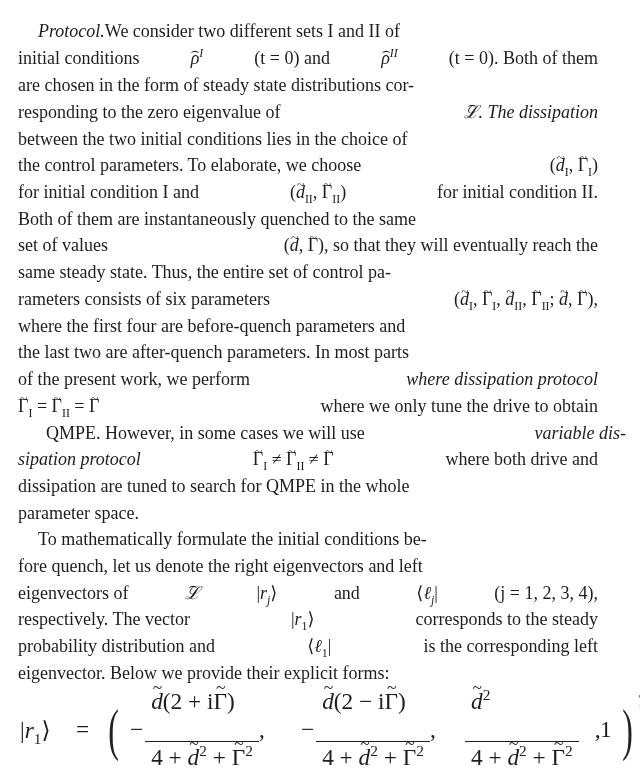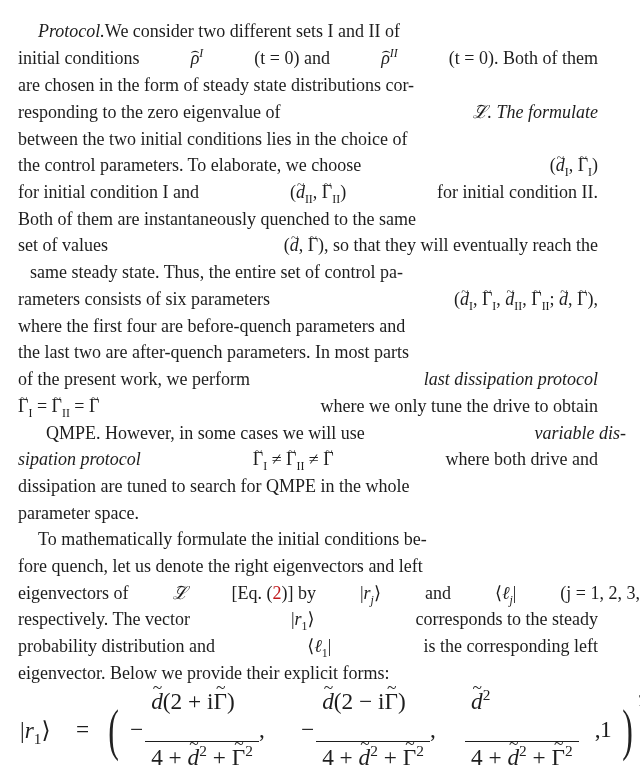--- a/index.html
+++ b/index.html
@@ -44,21 +44,21 @@
     <span class="mi"><span class="hat">ρ</span><sup>II</sup></span>
     <span>(t = 0). Both of them</span>
   </div>
 
   <div class="ln" style="top:72px;">
     <span>are chosen in the form of steady state distributions cor-</span>
   </div>
 
   <div class="ln" style="top:99px;">
     <span>responding to the zero eigenvalue of</span>
-    <span class="mi"><span class="hat">ℒ</span><span>. The formulate</span></span>
+    <span class="mi"><span class="hat">ℒ</span><span>. The dissipation</span></span>
   </div>
 
   <div class="ln" style="top:126px;">
     <span>between the two initial conditions lies in the choice of</span>
   </div>
 
   <div class="ln" style="top:152px;">
     <span>the control parameters. To elaborate, we choose</span>
     <span>(<span class="mi tilde">d</span><sub>I</sub>, <span class="tilde">Γ</span><sub>I</sub>)</span>
   </div>
@@ -71,40 +71,40 @@
 
   <div class="ln" style="top:206px;">
     <span>Both of them are instantaneously quenched to the same</span>
   </div>
 
   <div class="ln" style="top:232px;">
     <span>set of values</span>
     <span>(<span class="mi tilde">d</span>, <span class="tilde">Γ</span>)<span>, so that they will eventually reach the</span></span>
   </div>
 
-  <div class="ln" style="top:259px;margin-left:12px;">
+  <div class="ln" style="top:259px;">
     <span>same steady state.  Thus, the entire set of control pa-</span>
   </div>
 
   <div class="ln" style="top:286px;">
     <span>rameters consists of six parameters</span>
     <span>(<span class="mi tilde">d</span><sub>I</sub>, <span class="tilde">Γ</span><sub>I</sub>, <span class="mi tilde">d</span><sub>II</sub>, <span class="tilde">Γ</span><sub>II</sub>; <span class="mi tilde">d</span>, <span class="tilde">Γ</span>),</span>
   </div>
 
   <div class="ln" style="top:313px;">
     <span>where the first four are before-quench parameters and</span>
   </div>
 
   <div class="ln" style="top:339px;">
     <span>the last two are after-quench parameters. In most parts</span>
   </div>
 
   <div class="ln" style="top:366px;">
     <span>of the present work, we perform</span>
-    <span class="it">last dissipation protocol</span>
+    <span class="it">where dissipation protocol</span>
   </div>
 
   <div class="ln" style="top:393px;">
     <span><span class="tilde">Γ</span><sub>I</sub> = <span class="tilde">Γ</span><sub>II</sub> = <span class="tilde">Γ</span></span>
     <span>where we only tune the drive to obtain</span>
   </div>
 
   <div class="ln" style="top:420px;margin-left:28px;">
     <span>QMPE. However, in some cases we will use</span>
     <span class="it">variable dis-</span>
@@ -125,24 +125,23 @@
   </div>
 
   <div class="ln" style="top:526px;padding-left:20px;width:560px;">
     <span>To mathematically formulate the initial conditions be-</span>
   </div>
 
   <div class="ln" style="top:553px;">
     <span>fore quench, let us denote the right eigenvectors and left</span>
   </div>
 
-  <div class="ln" style="top:580px;gap:44px;">
+  <div class="ln" style="top:580px;">
     <span>eigenvectors of</span>
     <span class="mi"><span class="hat">ℒ</span></span>
-    <span><span>[Eq. (</span><span class="red">2</span><span>)] by</span></span>
     <span>|<span class="mi">r</span><sub class="mi">j</sub>⟩</span>
     <span>and</span>
     <span>⟨<span class="mi">ℓ</span><sub class="mi">j</sub>|</span>
     <span>(j = 1, 2, 3, 4),</span>
   </div>
 
   <div class="ln" style="top:606px;">
     <span>respectively.  The vector</span>
     <span>|<span class="mi">r</span><sub>1</sub>⟩</span>
     <span>corresponds to the steady</span>

